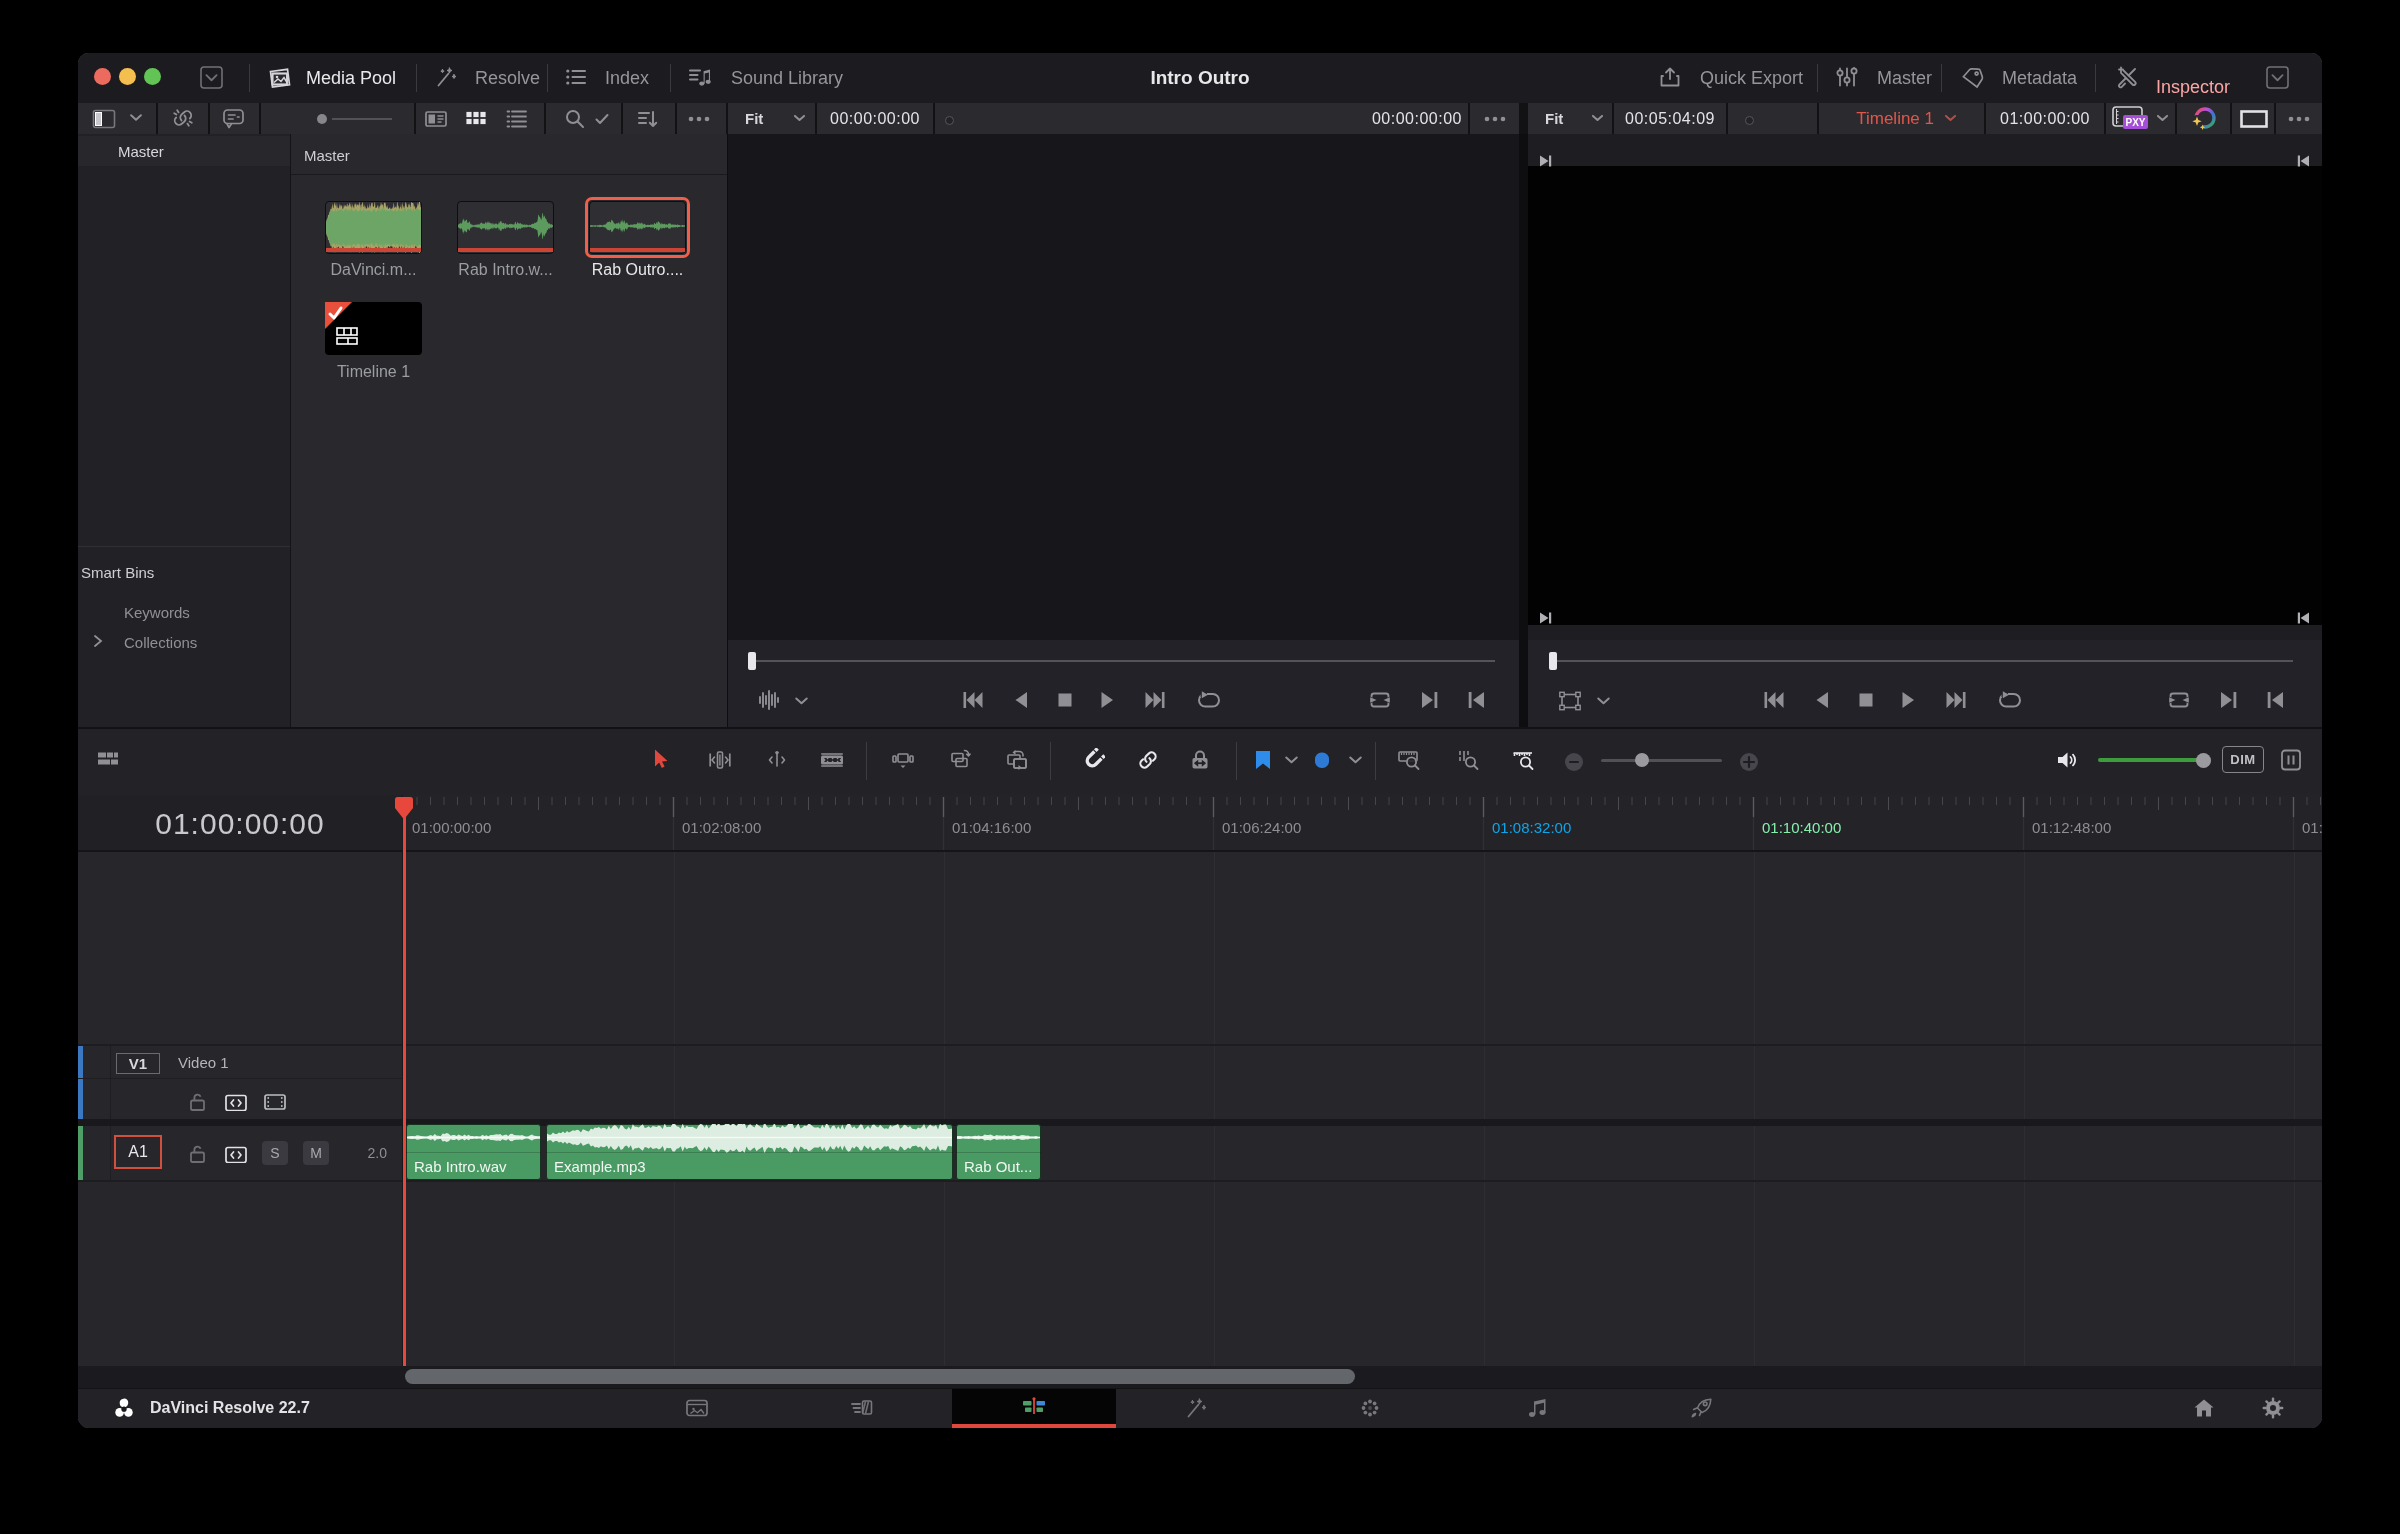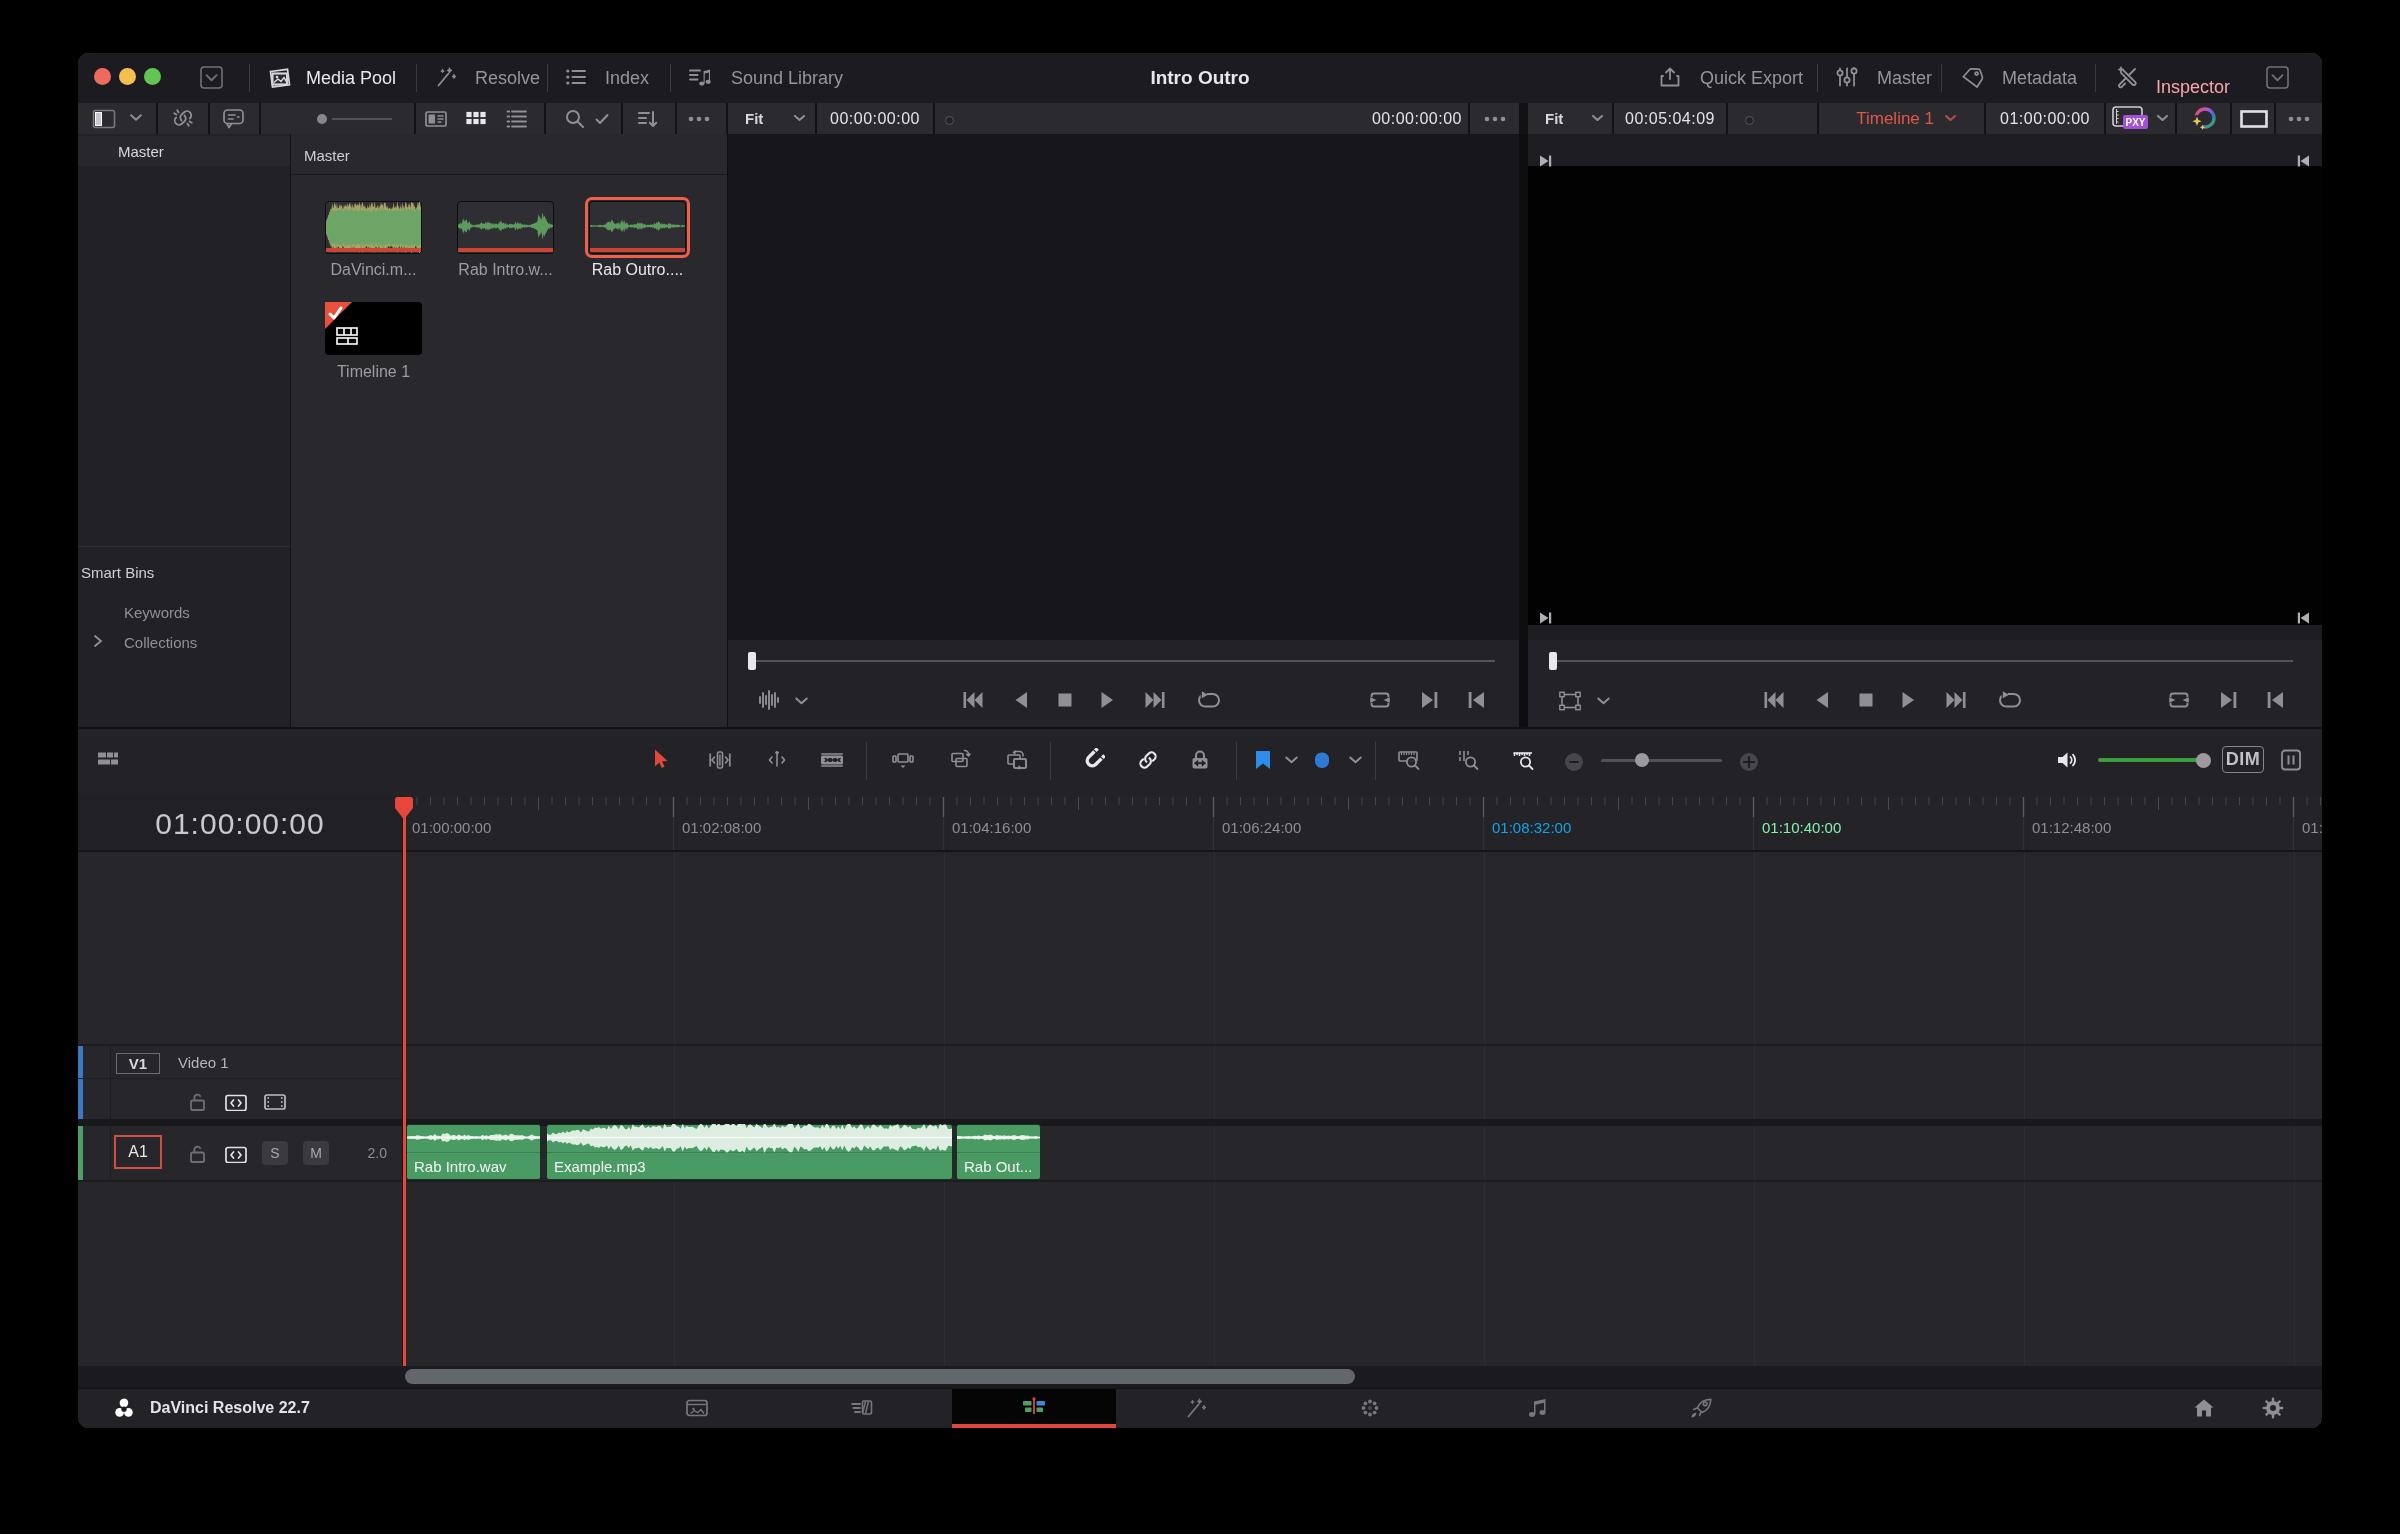--- a/index.html
+++ b/index.html
@@ -604,21 +604,21 @@
     </svg>
 <svg style="position:absolute;left:1977px;top:695px;" width="25" height="24" viewBox="0 0 25 24">
       <path d="M3 9 H7.5 L12.5 4.5 V19.5 L7.5 15 H3 Z" fill="#e8e8ec"></path>
       <g fill="none" stroke="#e8e8ec" stroke-width="1.8" stroke-linecap="round">
         <path d="M15.5 9 a4.4 4.4 0 0 1 0 6"></path>
         <path d="M18 6.6 a8 8 0 0 1 0 10.8"></path>
       </g>
     </svg>
 <div style="position:absolute;left:2020px;top:705px;width:108px;height:4px;background:#3d9c3b;border-radius:2px;"></div>
 <div style="position:absolute;left:2118px;top:700px;width:15px;height:15px;background:#9a9a9f;border-radius:50%;"></div>
-<div style="position:absolute;left:2144px;top:693px;width:42px;height:27px;display:flex;align-items:center;justify-content:center;font-size:18px;color:#c2c2c6;font-weight:700;letter-spacing:0.5px;white-space:nowrap;border:1.5px solid #85858a;border-radius:4px;">DIM</div>
+<div style="position:absolute;left:2144px;top:693px;width:42px;height:27px;display:flex;align-items:center;justify-content:center;font-size:13px;color:#c2c2c6;font-weight:700;letter-spacing:0.5px;white-space:nowrap;border:1.5px solid #85858a;border-radius:4px;">DIM</div>
 <svg style="position:absolute;left:2201px;top:695px;" width="24" height="24" viewBox="0 0 24 24">
       <rect x="3" y="2.5" width="18" height="19" rx="3" fill="none" stroke="#8f8f94" stroke-width="1.8"></rect>
       <path d="M9.5 7.5 V16.5 M14.5 7.5 V16.5" stroke="#8f8f94" stroke-width="2"></path>
     </svg>
 <div style="position:absolute;left:0px;top:742px;width:2244px;height:57px;background:#232328;"></div>
 <div style="position:absolute;left:0px;top:742px;width:325px;height:57px;background:#202025;"></div>
 <div style="position:absolute;left:52px;top:747px;width:220px;height:48px;display:flex;align-items:center;justify-content:center;font-size:30px;color:#c9c9cd;font-weight:400;letter-spacing:1px;white-space:nowrap;">01:00:00:00</div>
 <div style="position:absolute;left:324px;top:742px;width:1px;height:57px;background:#18181c;"></div>
 <svg style="position:absolute;left:0px;top:742px" width="2244" height="57" viewBox="0 0 2244 57">
       <path d="M325.5 2 V22" stroke="#5a5a5f" stroke-width="1.4"></path>

